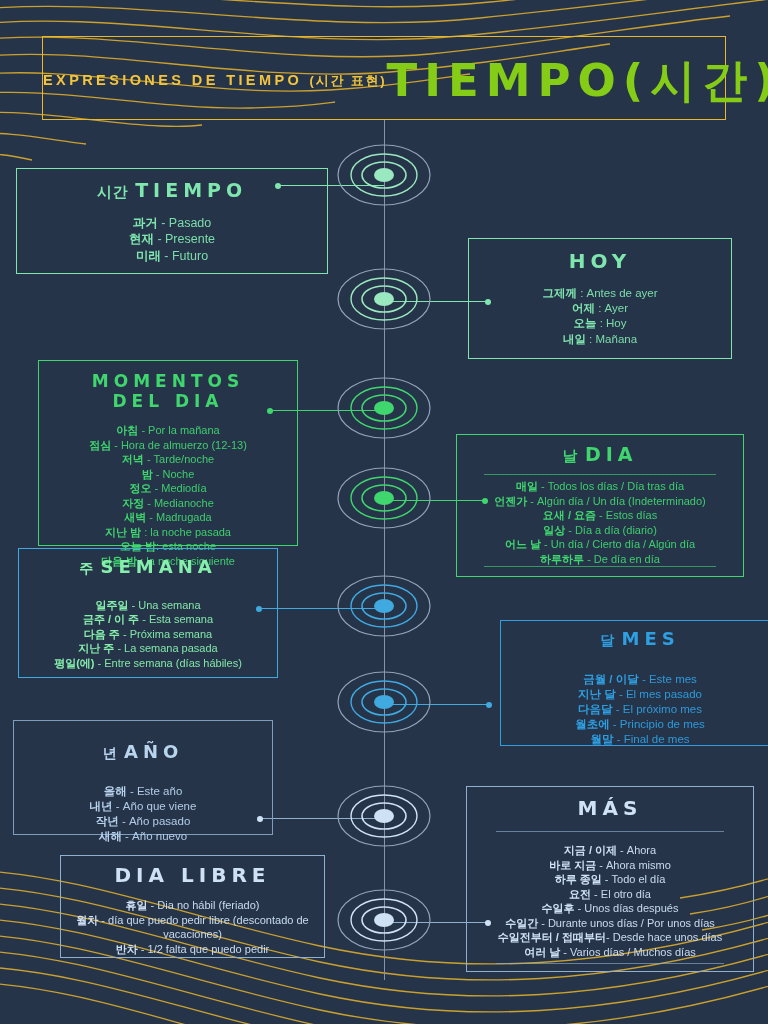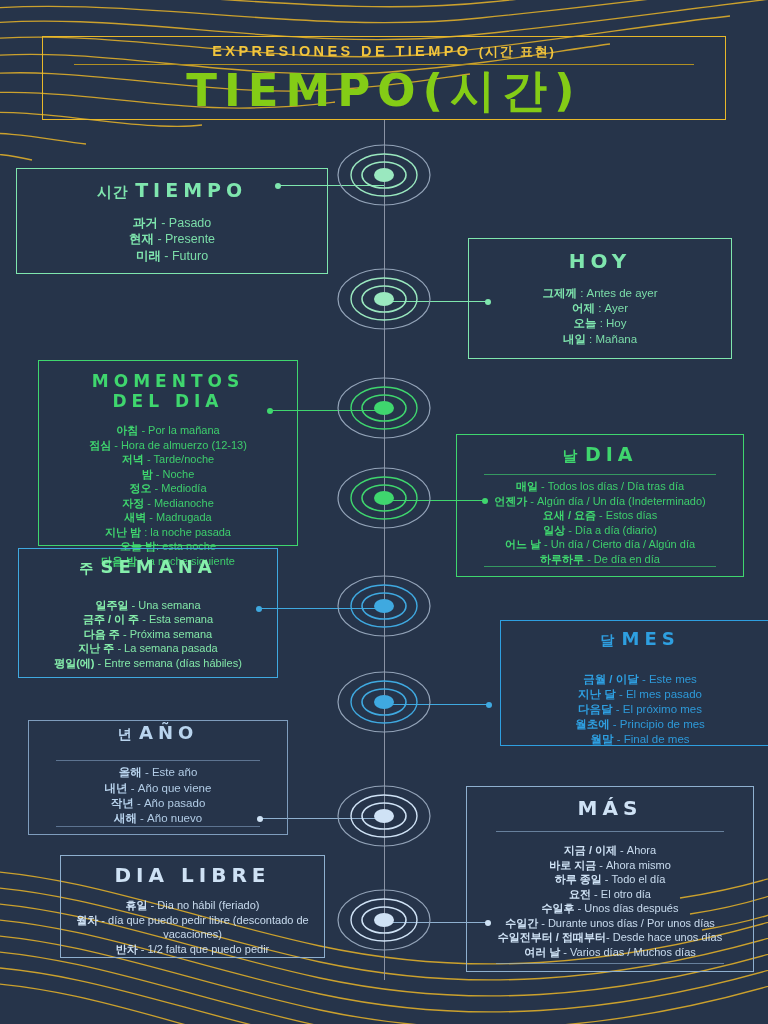--- a/index.html
+++ b/index.html
@@ -33,21 +33,21 @@
   
   .title-box {
     position: absolute;
     left: 42px;
     top: 36px;
     width: 684px;
     height: 84px;
     border: 1.5px solid #e8b82a;
     z-index: 6;
     display: flex;
-    flex-direction: column;
+    flex-direction: row;
     align-items: center;
     justify-content: flex-start;
     padding-top: 6px;
   }
   .title-sub {
     color: #f2c53d;
     font-size: 14.5px;
     font-weight: 700;
     letter-spacing: 3.4px;
     white-space: nowrap;
@@ -387,21 +387,21 @@
     <div class="lines" style="font-size:11.5px;">
       <div class="line"><span class="k">금월 / 이달</span><span class="s"> - Este mes</span></div>
       <div class="line"><span class="k">지난 달</span><span class="s"> - El mes pasado</span></div>
       <div class="line"><span class="k">다음달</span><span class="s"> - El próximo mes</span></div>
       <div class="line"><span class="k">월초에</span><span class="s"> - Principio de mes</span></div>
       <div class="line"><span class="k">월말</span><span class="s"> - Final de mes</span></div>
     </div>
     <div class="rule rule-bottom" style="margin-top:auto;width:93%;"></div>
   </div>
 
-  <div class="card pale" style="left:28px;top:720px;width:260px;height:115px;padding:1px 10px 6px;">
+  <div class="card pale" style="left:13px;top:720px;width:260px;height:115px;padding:20px 10px 6px;">
     <div class="card-title" style="font-size:18px;">
       <span class="kr">년</span>
       <span class="es">AÑO</span>
     </div>
     <div class="rule" style="margin-top:15px;"></div>
     <div class="lines" style="font-size:11.5px;">
       <div class="line"><span class="k">올해</span><span class="s"> - Este año</span></div>
       <div class="line"><span class="k">내년</span><span class="s"> - Año que viene</span></div>
       <div class="line"><span class="k">작년</span><span class="s"> - Año pasado</span></div>
       <div class="line"><span class="k">새해</span><span class="s"> - Año nuevo</span></div>

